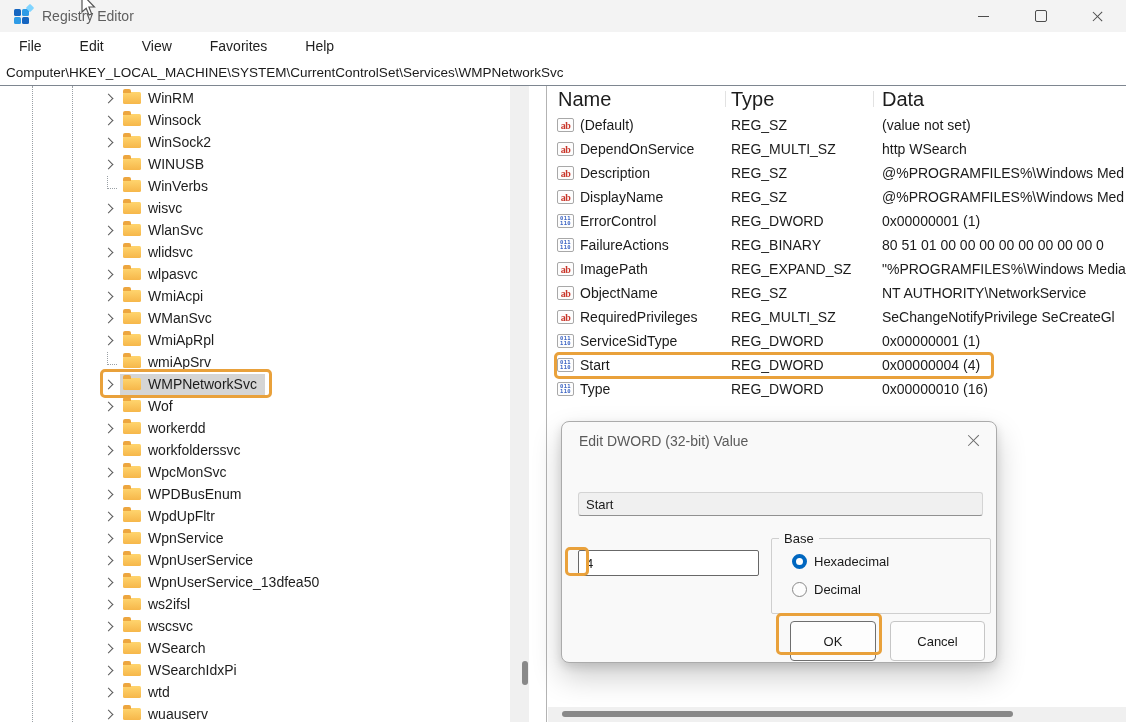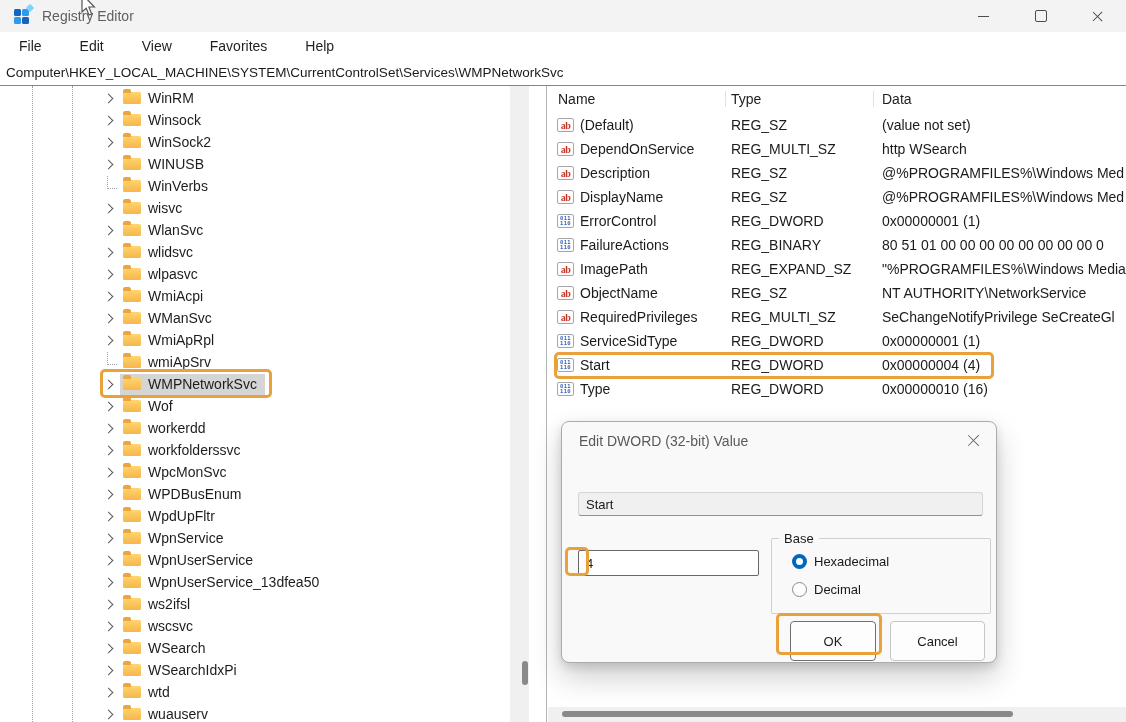--- a/index.html
+++ b/index.html
@@ -47,21 +47,21 @@
           background:linear-gradient(180deg,#ffd56e,#f6b74a);border-radius:1.5px;}
   .folder::before{content:"";position:absolute;left:0;top:-3px;width:8px;height:4px;
                   background:#eda63f;border-radius:2px 2px 0 0;}
   .tlabel{font-size:14px;color:#1d1d1d;white-space:nowrap;}
   
   .tree-scroll{position:absolute;left:510px;top:86px;width:19px;height:636px;background:#f0f0f0;}
   .tree-thumb{position:absolute;left:12px;top:575px;width:6px;height:24px;background:#898989;border-radius:3px;}
   .divider{position:absolute;left:546px;top:86px;width:1px;height:636px;background:#b3b3b3;}
   
   .values-panel{position:absolute;left:548px;top:86px;width:578px;height:636px;background:#fff;overflow:hidden;}
-  .vheader{position:relative;height:26px;display:flex;align-items:center;font-size:14px;color:#1d1d1d;}
+  .vheader{position:relative;height:26px;display:flex;align-items:center;font-size:20px;color:#1d1d1d;}
   .hname{flex:0 0 177px;width:177px;padding-left:10px;box-sizing:border-box;}
   .htype{flex:0 0 148px;width:148px;padding-left:6px;box-sizing:border-box;}
   .hdata{flex:1;padding-left:9px;}
   .hsep{position:absolute;top:5px;height:16px;width:1px;background:#e2e2e2;}
   .hsep1{left:177px;} .hsep2{left:325px;}
   .vrows{padding-top:1px;}
   .vrow{height:24px;display:flex;align-items:center;font-size:14px;}
   .vcell-name{flex:0 0 177px;width:177px;display:flex;align-items:center;gap:6px;
               padding-left:9px;box-sizing:border-box;white-space:nowrap;overflow:hidden;}
   .vcell-type{flex:0 0 148px;width:148px;padding-left:6px;box-sizing:border-box;white-space:nowrap;}

